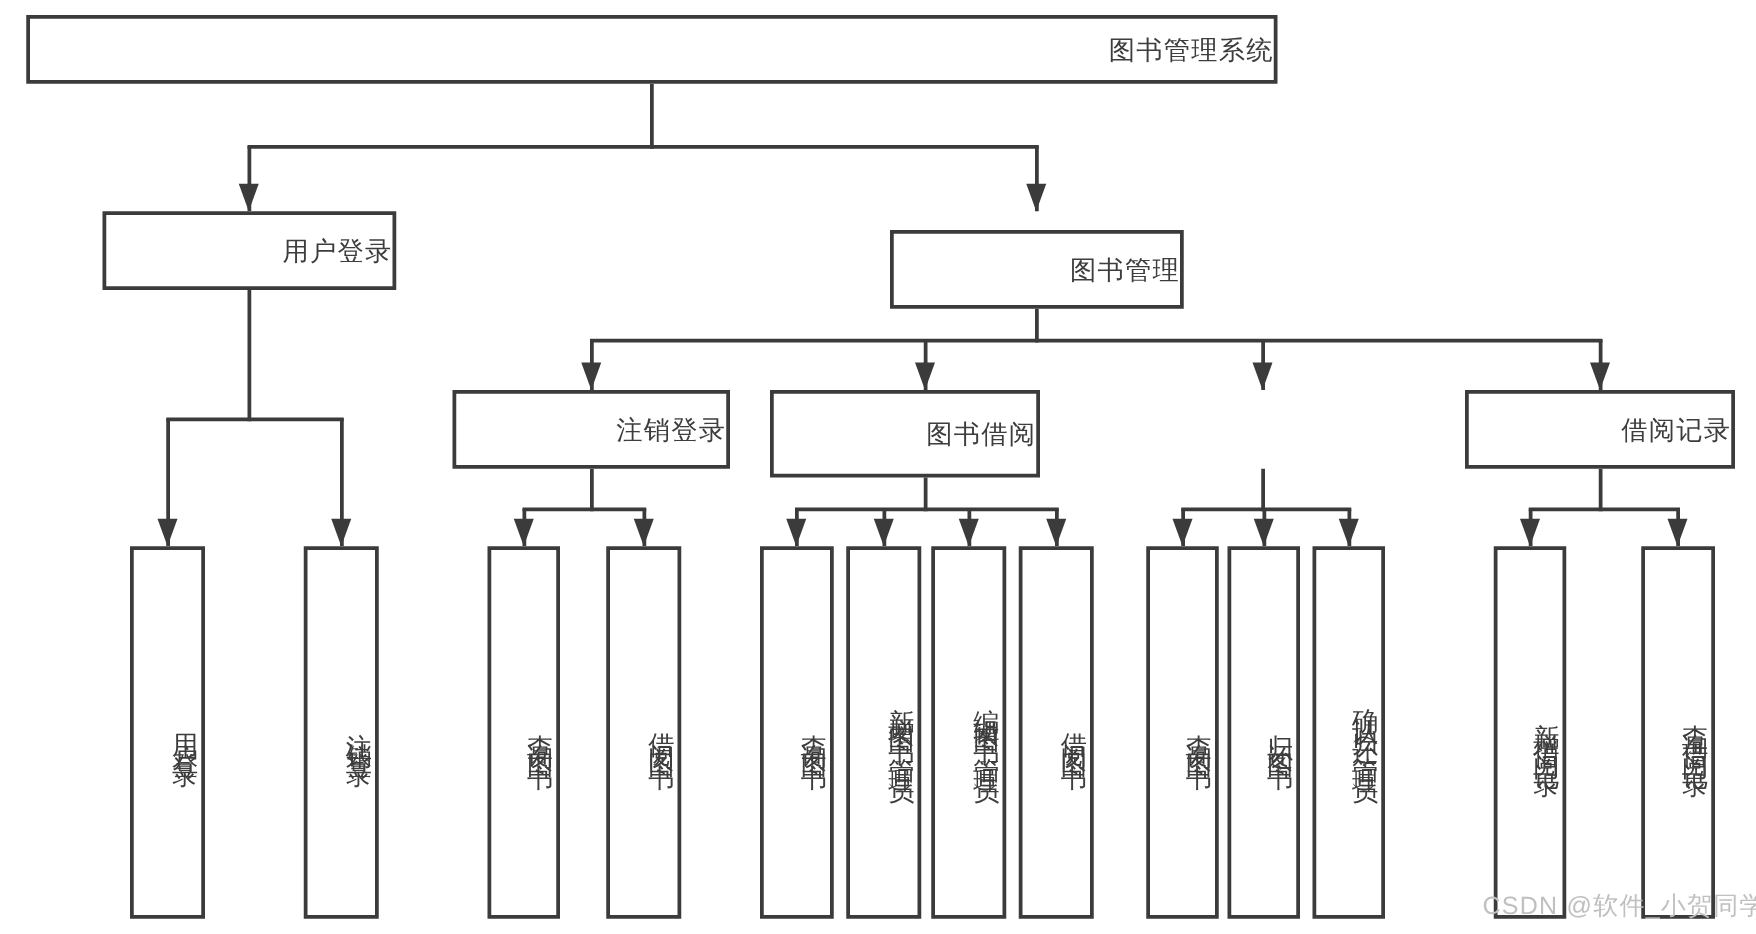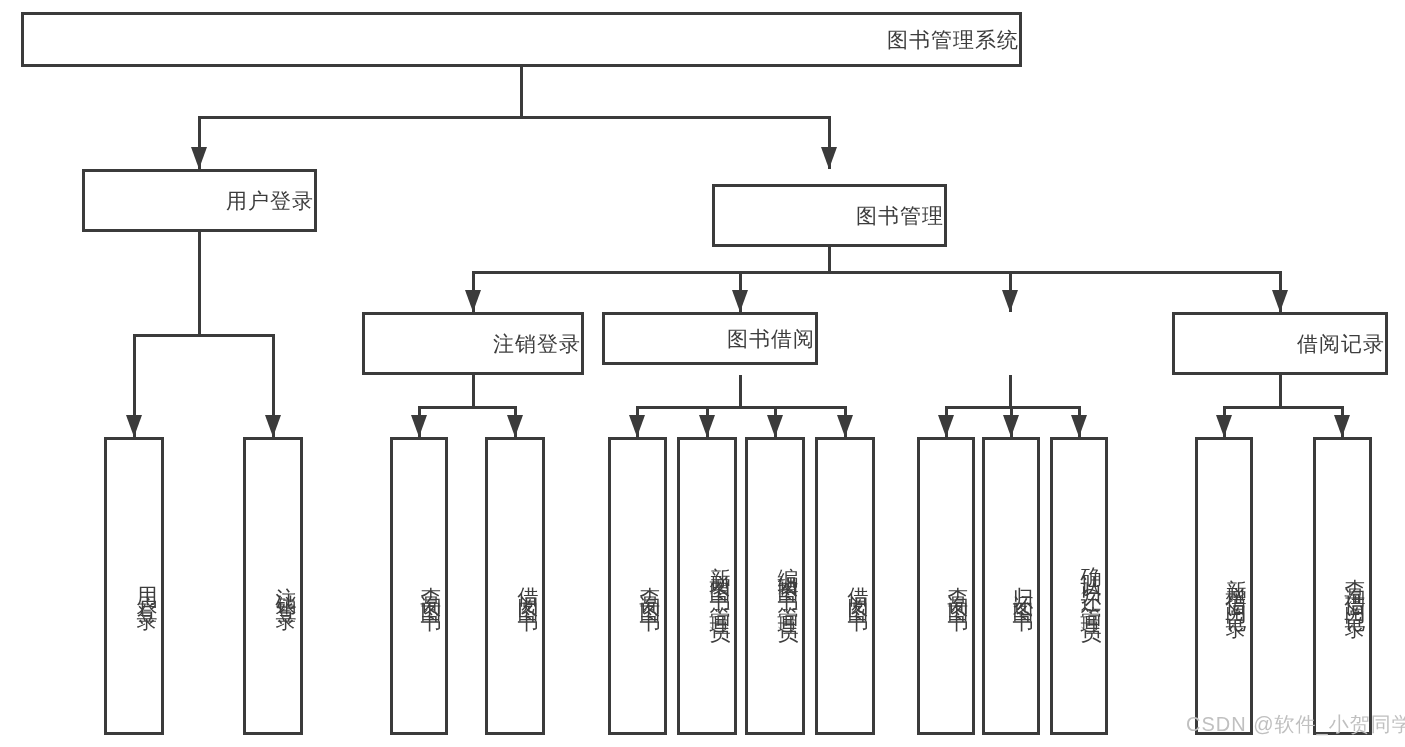--- a/index.html
+++ b/index.html
@@ -125,21 +125,21 @@
   <div class="box h" style="left:82px;top:169px;width:235px;height:63px">
     <span>用户登录</span>
   </div>
   <div class="box h" style="left:712px;top:184px;width:235px;height:63px">
     <span>图书管理</span>
   </div>
 
   <div class="box h" style="left:362px;top:312px;width:222px;height:63px">
     <span>注销登录</span>
   </div>
-  <div class="box h" style="left:602px;top:312px;width:216px;height:53px">
+  <div class="box h" style="left:616px;top:312px;width:216px;height:70px">
     <span>图书借阅</span>
   </div>
   <div class="box h" style="left:1172px;top:312px;width:216px;height:63px">
     <span>借阅记录</span>
   </div>
 
   <div class="box v" style="left:104px;top:437px;width:60px;height:298px">
     <span>用户登录</span>
   </div>
   <div class="box v" style="left:243px;top:437px;width:60px;height:298px">

